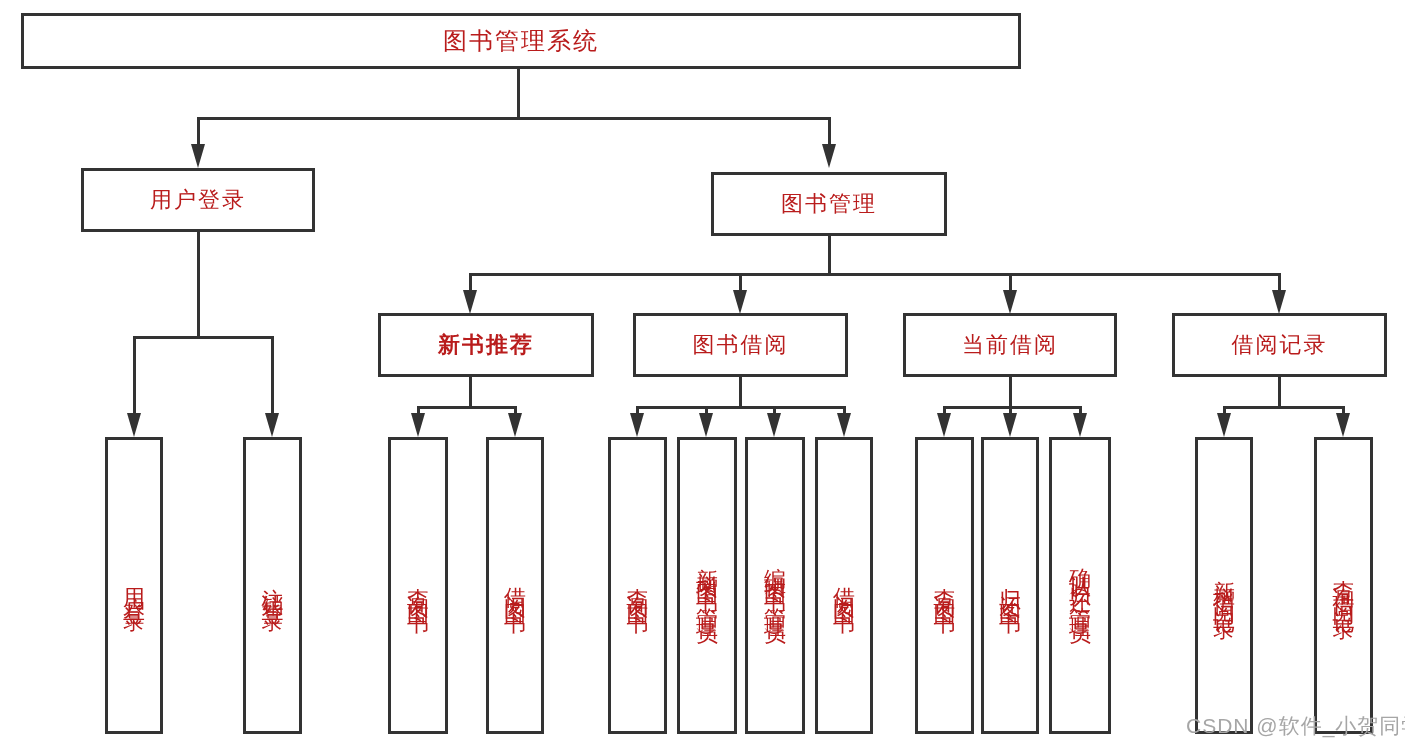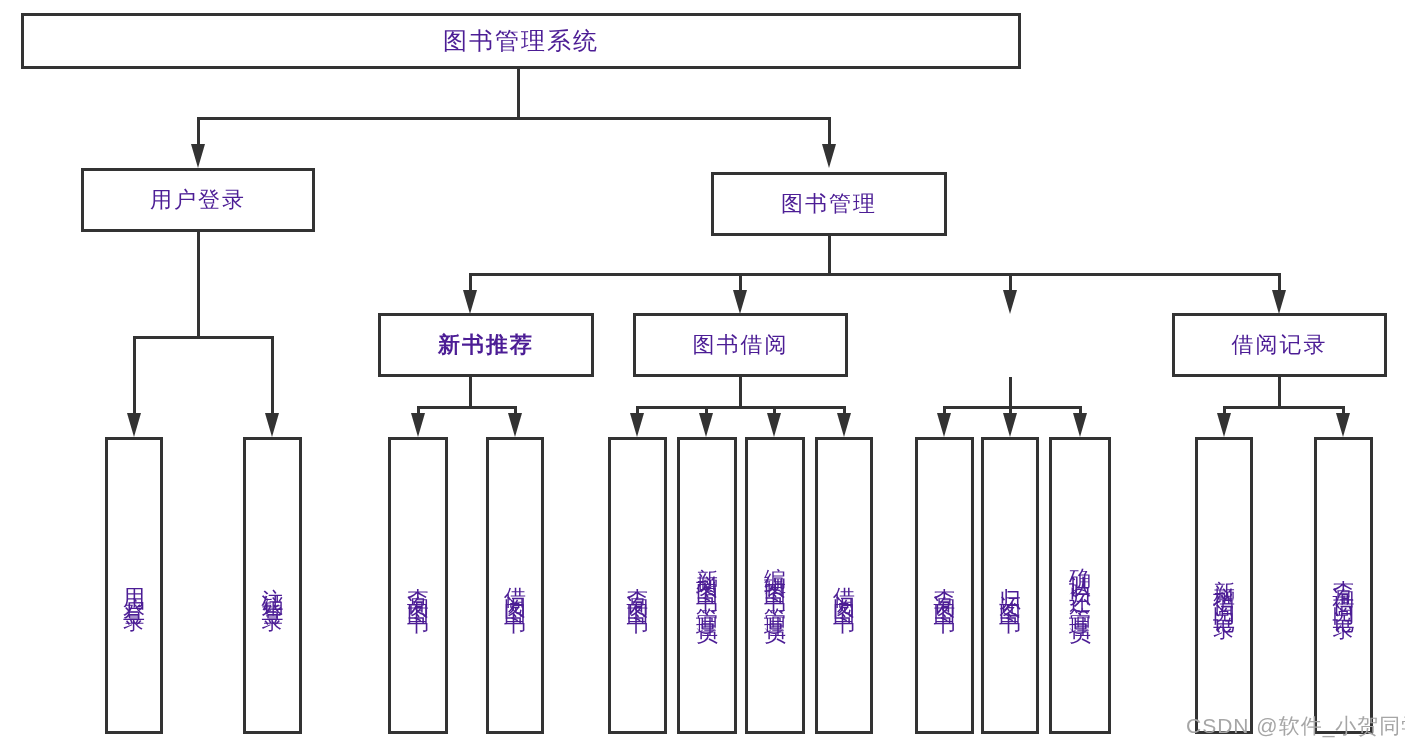--- a/index.html
+++ b/index.html
@@ -3,21 +3,21 @@
 <meta charset="utf-8">
 <style>
   html,body{margin:0;padding:0;background:#ffffff;}
   .canvas{
     position:relative;width:1405px;height:747px;background:#ffffff;
     font-family:"Liberation Sans", sans-serif;overflow:hidden;
   }
   .box{
     position:absolute;border:3px solid #333333;background:#ffffff;
     display:flex;align-items:center;justify-content:center;
-    color:#4c1d95;box-sizing:border-box;z-index:2;
+    color:#b91c1c;box-sizing:border-box;z-index:2;
   }
   .hlabel{font-size:22px;letter-spacing:2px;white-space:nowrap;}
   .root .hlabel{font-size:24px;}
   .leaf span{
     writing-mode:vertical-lr;text-orientation:mixed;
     font-size:22px;letter-spacing:8px;line-height:1;white-space:nowrap;
   }
   .line{position:absolute;background:#333333;z-index:1;}
   .arrow{
     position:absolute;width:0;height:0;z-index:1;
@@ -43,20 +43,23 @@
   </div>
   <div class="box" style="left:711px;top:172px;width:236px;height:64px;">
     <span class="hlabel">图书管理</span>
   </div>
 
   <div class="box" style="left:378px;top:313px;width:216px;height:64px;font-weight:bold;">
     <span class="hlabel">新书推荐</span>
   </div>
   <div class="box" style="left:633px;top:313px;width:215px;height:64px;">
     <span class="hlabel">图书借阅</span>
+  </div>
+  <div class="box" style="left:903px;top:313px;width:214px;height:64px;">
+    <span class="hlabel">当前借阅</span>
   </div>
   <div class="box" style="left:1172px;top:313px;width:215px;height:64px;">
     <span class="hlabel">借阅记录</span>
   </div>
 
   <div class="box leaf" style="left:105px;top:437px;width:58px;height:297px;">
     <span>用户登录</span>
   </div>
   <div class="box leaf" style="left:243px;top:437px;width:59px;height:297px;">
     <span>注销登录</span>

